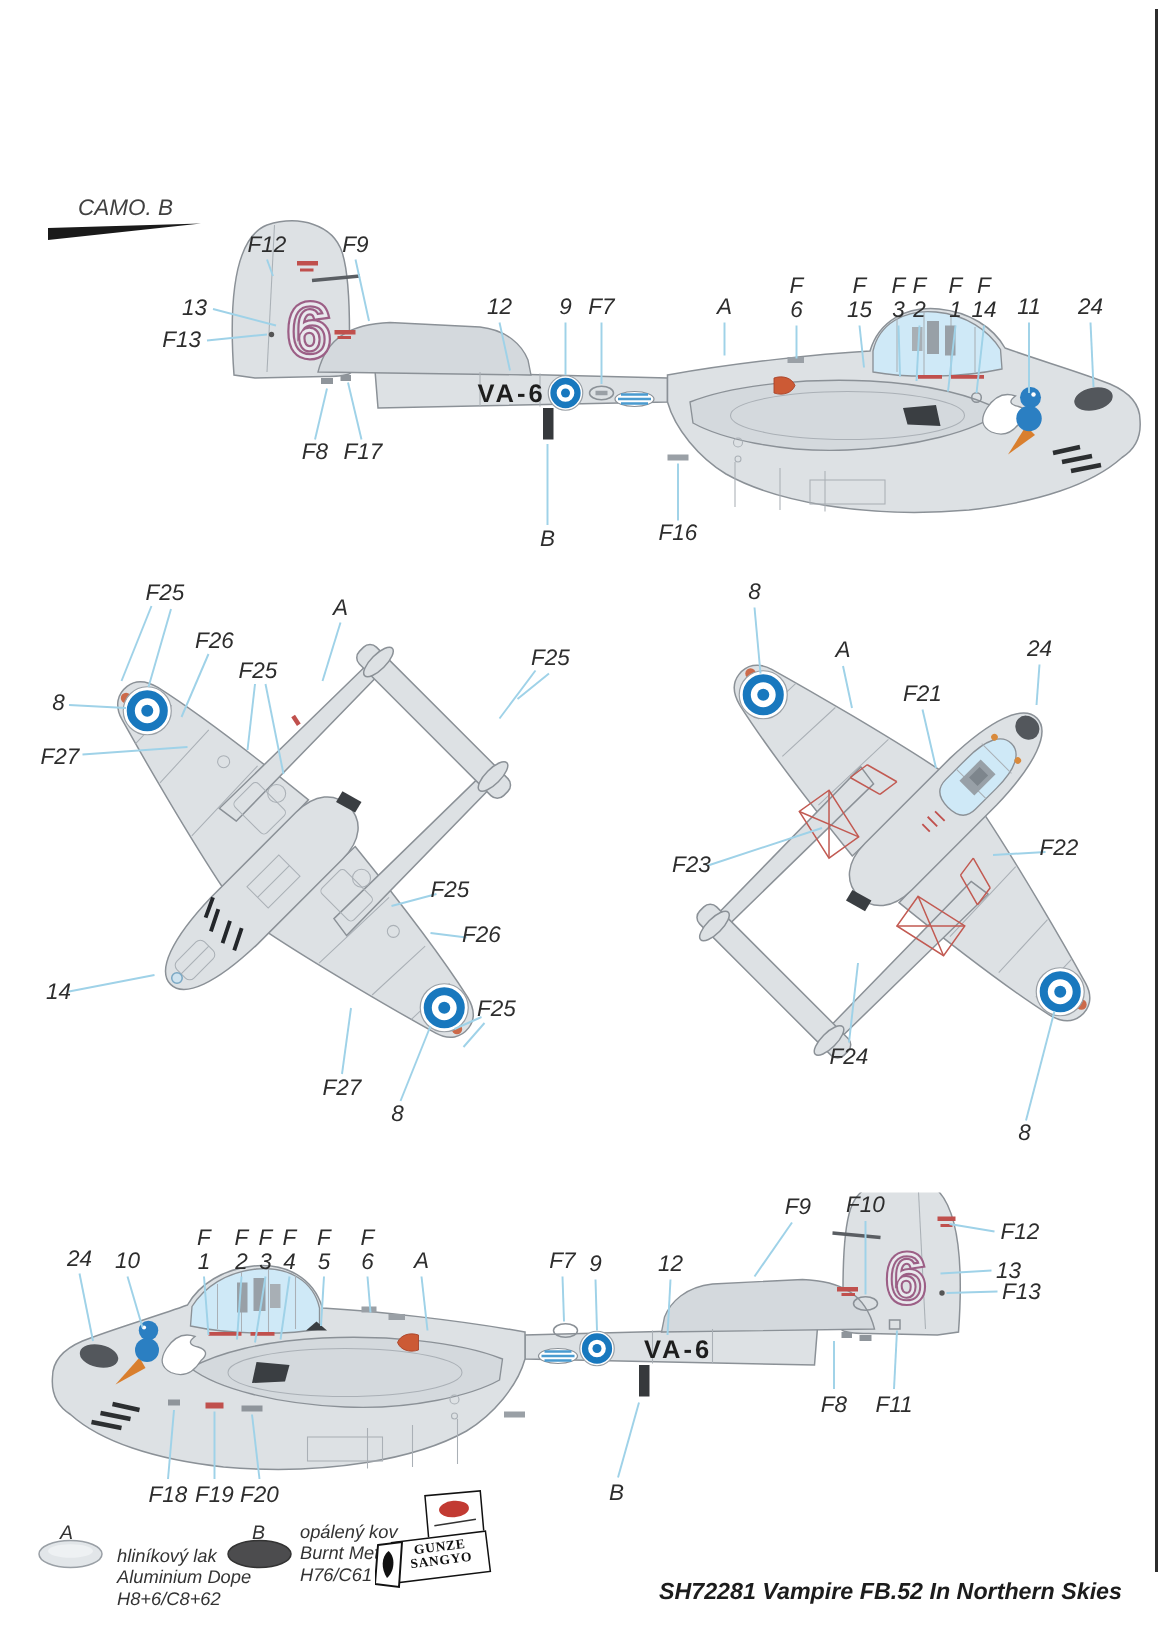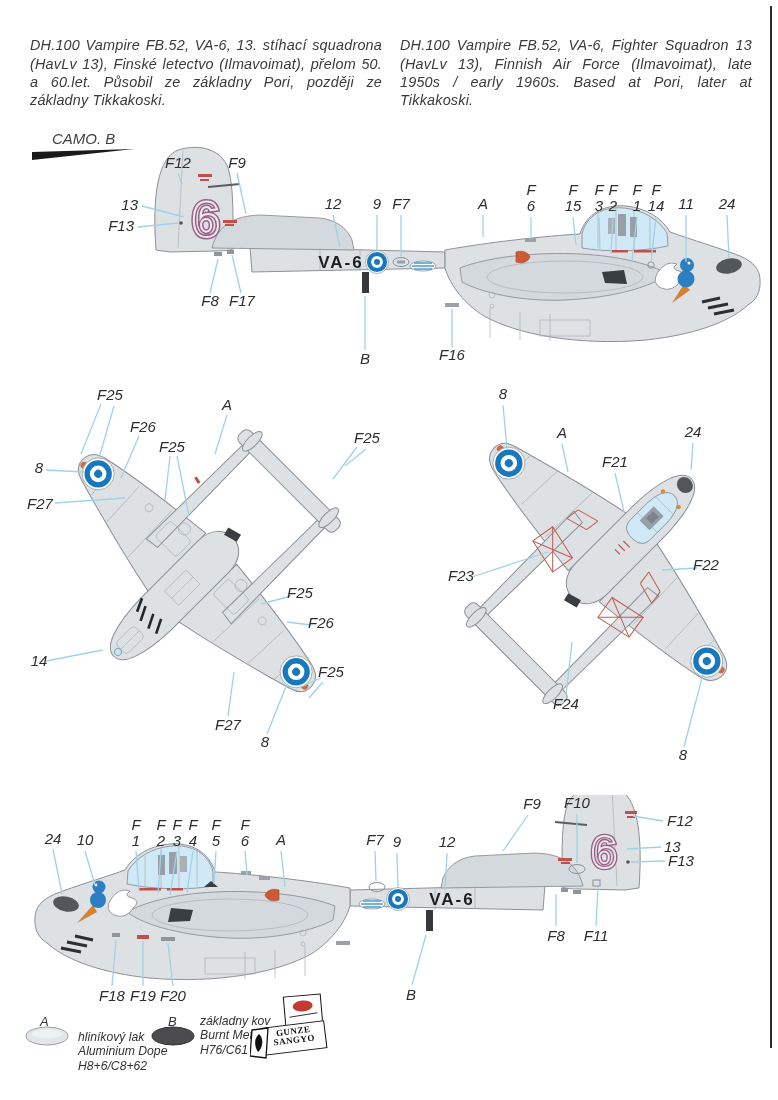--- a/index.html
+++ b/index.html
@@ -31,22 +31,20 @@
   #right-rule{position:absolute;left:770px;top:6px;width:2px;height:1042px;background:#2d2d2d;}
   .logo{position:absolute;border:1.3px solid #111;background:#fff;}
   .gunze-t{font-weight:bold;font-size:9px;letter-spacing:.5px;color:#111;
       font-family:"Liberation Serif",serif;text-align:center;line-height:1.05;}
 </style>
 </head>
 <body>
 
 <div id="page">
 
-  <p class="intro" id="intro-cs">DH.100 Vampire FB.52, VA-6, 13. stíhací squadrona (HavLv 13), Finské letectvo (Ilmavoimat), přelom 50. a 60.let. Působil ze základny Pori, později ze základny Tikkakoski.</p>
-  <p class="intro" id="intro-en">DH.100 Vampire FB.52, VA-6, Fighter Squadron 13 (HavLv 13), Finnish Air Force (Ilmavoimat), late 1950s / early 1960s. Based at Pori, later at Tikkakoski.</p>
 
   <span id="camo">CAMO. B</span>
   <svg id="camo-wedge" width="110" height="16">
     <polygon points="2,14 104,3 2,6" fill="#1a1a1a"></polygon>
   </svg>
 
   <svg width="0" height="0" style="position:absolute">
     <defs>
 
       <g id="side-air">
@@ -399,21 +397,21 @@
     <div class="ltext" style="left:78px;top:1030px">
       <div>hliníkový lak</div>
       <div>Aluminium Dope</div>
       <div>H8+6/C8+62</div>
     </div>
     <span class="cap" style="left:168px;top:1014px">B</span>
     <svg class="vsvg" style="left:150px;top:1026px" width="46" height="20">
       <ellipse cx="23" cy="10" rx="21" ry="9" fill="#4c4c4e" stroke="#333"></ellipse>
     </svg>
     <div class="ltext" style="left:200px;top:1014px">
-      <div>základny kov</div>
+      <div>opálený kov</div>
       <div>Burnt Metal</div>
       <div>H76/C61</div>
     </div>
   </div>
 
   <div class="logo" style="left:284px;top:995px;width:36px;height:28px;transform:rotate(-5deg)">
     <svg width="36" height="28">
         <ellipse cx="18" cy="10" rx="10" ry="5.5" fill="#c23a32"></ellipse>
       <path d="M4,20 L32,18" stroke="#333" stroke-width="1"></path>
       </svg>
@@ -422,14 +420,15 @@
     <div class="gunze-t" style="padding-top:2px">
       <div>GUNZE</div>
       <div>SANGYO</div>
     </div>
   </div>
   <svg class="vsvg" style="left:250px;top:1026px" width="22" height="34">
     <polygon points="2,4 18,2 16,32 0,30" fill="#fff" stroke="#111" stroke-width="1.3"></polygon>
     <path d="M9,8 C14,12 13,22 8,26 C4,20 4,12 9,8 Z" fill="#111"></path>
   </svg>
 
+  <div id="footer-title">SH72281 Vampire FB.52 In Northern Skies</div>
   <div id="right-rule"></div>
 </div>
 
 </body></html>

